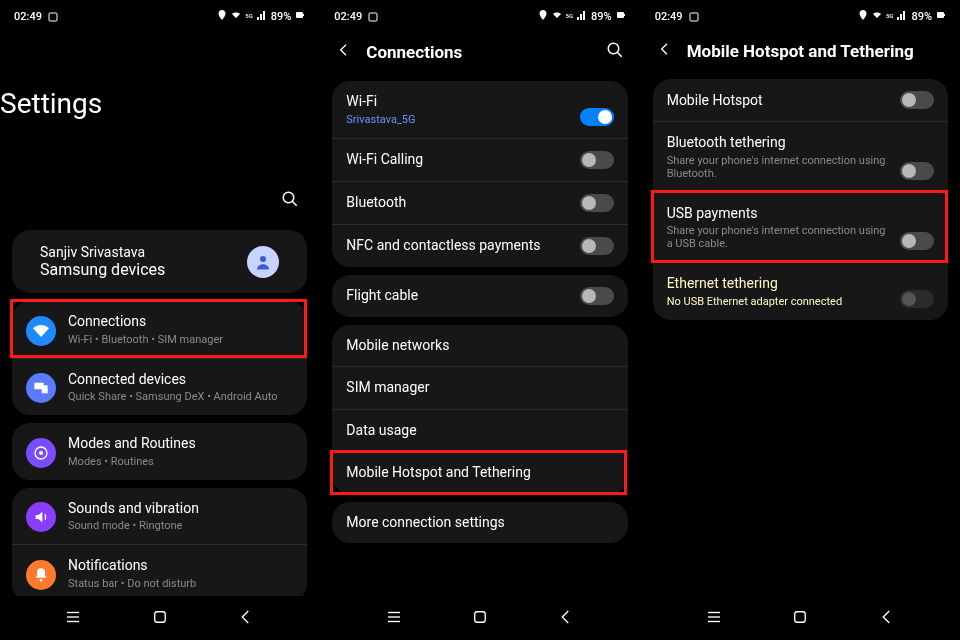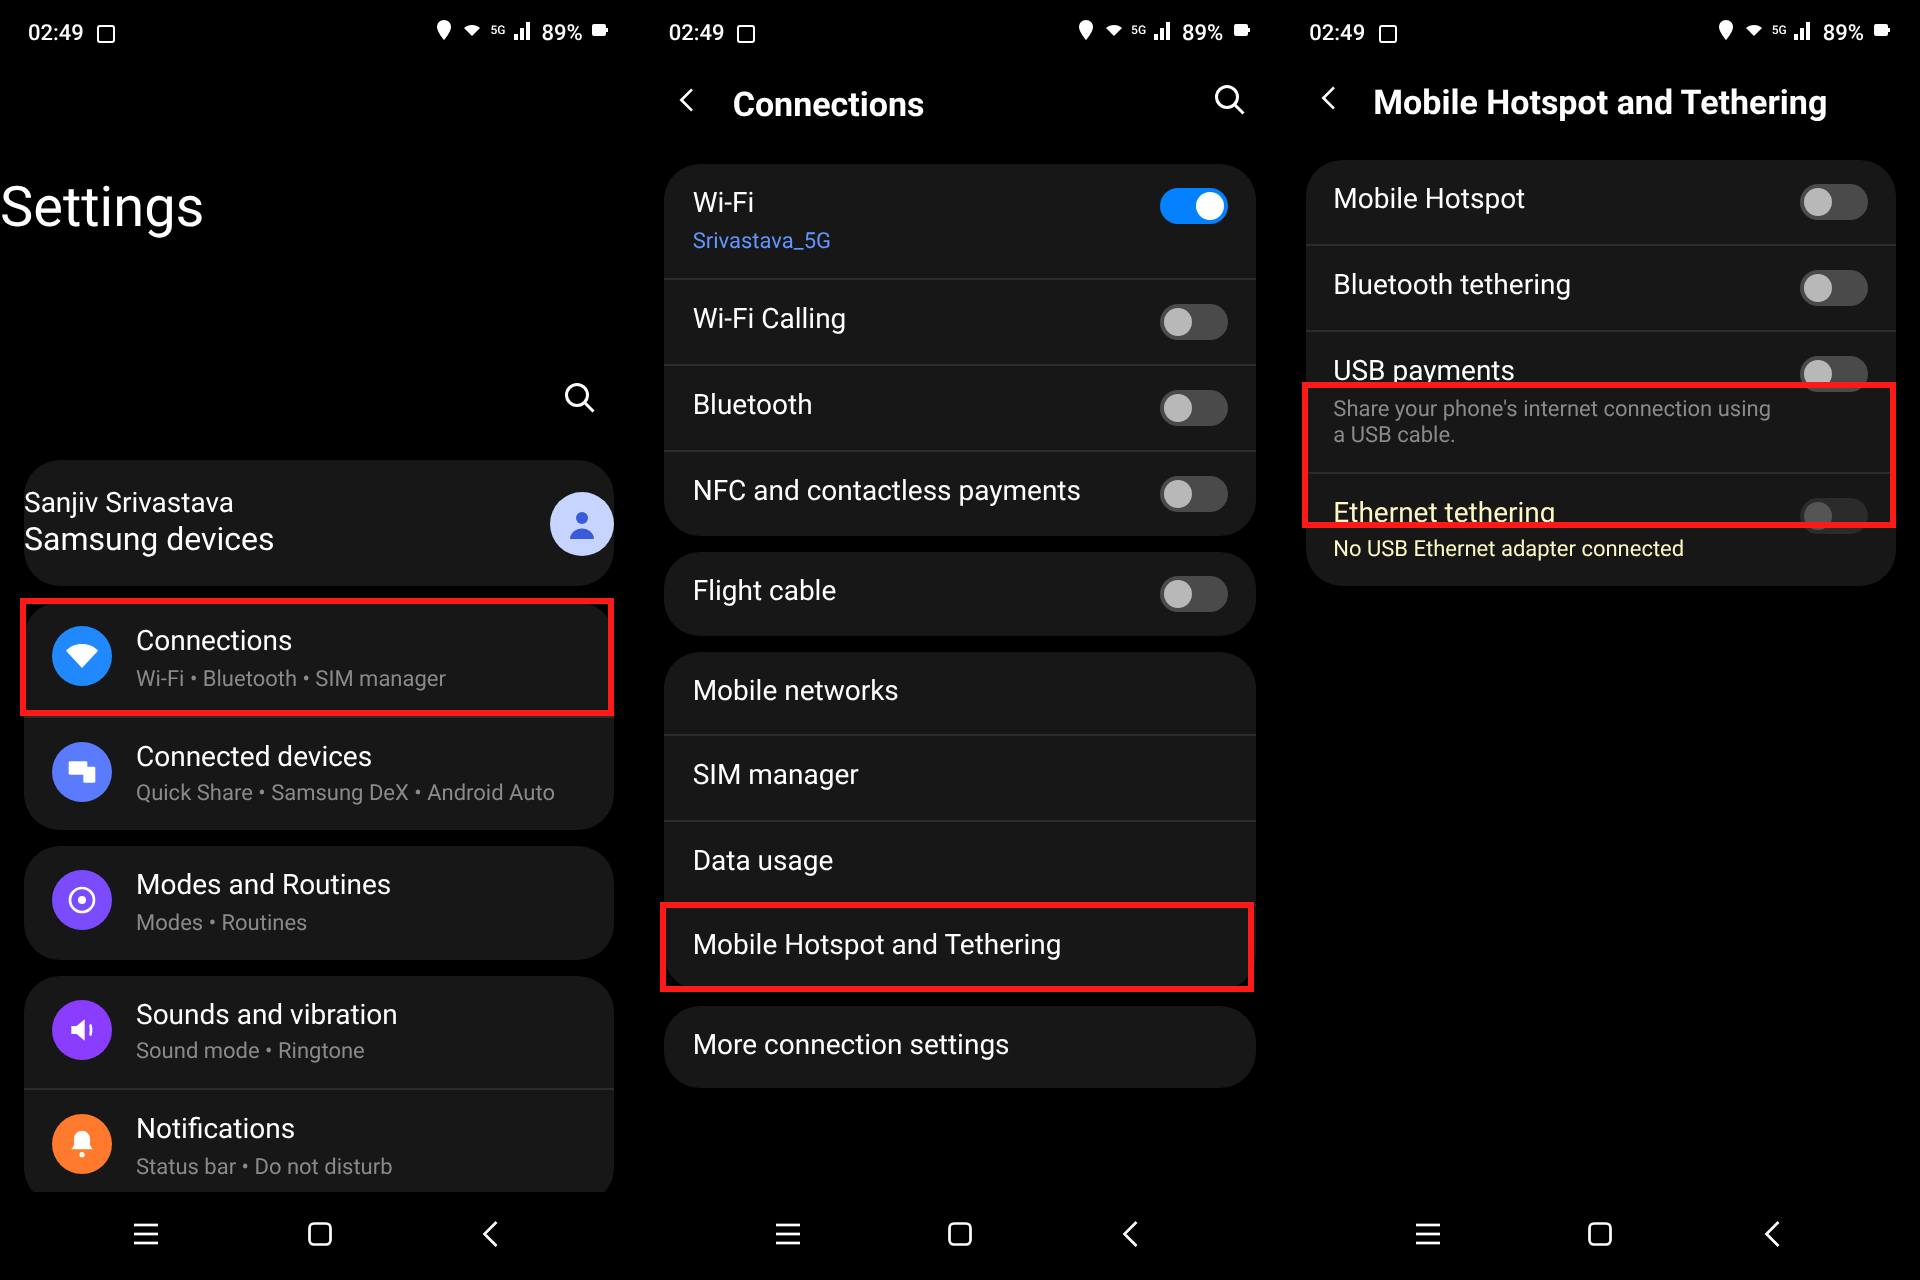--- a/index.html
+++ b/index.html
@@ -18,41 +18,41 @@
 
   
   .titlebar{display:flex;align-items:center;gap:14px;padding:14px 16px 10px;font-size:17px;font-weight:700}
   .back svg{width:16px;height:16px;stroke:#fff;stroke-width:2;fill:none}
   .search-ic svg{width:18px;height:18px;stroke:#fff;stroke-width:2;fill:none}
   .titlebar .spacer{flex:1}
 
   
   .scroll{flex:1;overflow-y:auto;padding:0 8px 6px}
   .card{background:var(--card);border-radius:18px;margin:8px 4px}
-  .row{display:flex;align-items:flex-start;padding:12px 14px;gap:12px;position:relative}
+  .row{display:flex;align-items:flex-end;padding:12px 14px;gap:12px;position:relative}
   .row+ .row{border-top:1px solid var(--divider)}
   .row .labels{flex:1;min-width:0}
   .row .title{font-size:14px;line-height:1.25}
   .row .sub{font-size:11px;color:var(--muted);margin-top:2px}
   .row .sub.blue{color:var(--brandblue)}
   .row.dim .title,.row.dim .sub{color:#fef9c3}
 
   .listicon{width:30px;height:30px;border-radius:50%;display:flex;align-items:center;justify-content:center;flex-shrink:0}
   .listicon svg{width:16px;height:16px;fill:#fff}
 
   
   .toggle{width:34px;height:18px;border-radius:10px;background:var(--toggle-off);position:relative;flex-shrink:0}
   .toggle::after{content:"";position:absolute;width:14px;height:14px;border-radius:50%;background:var(--toggle-knob);top:2px;left:2px;transition:none}
   .toggle.on{background:var(--blue)}
   .toggle.on::after{background:#fff;left:18px}
   .toggle.dim{background:#2b2b2b}
   .toggle.dim::after{background:#555}
 
   
-  .account{display:flex;align-items:center;justify-content:space-between;padding:14px 0}
+  .account{display:flex;align-items:center;justify-content:space-between;padding:14px 28px}
   .avatar{width:32px;height:32px;border-radius:50%;background:#c6d4ff;display:flex;align-items:center;justify-content:center}
   .avatar svg{width:18px;height:18px;fill:#3a5bd9}
 
   
   .bigtitle{padding:60px 0 70px;font-size:28px;font-weight:400}
   .searchrow{display:flex;justify-content:flex-end;padding:0 20px 10px}
 
   
   .hl{position:absolute;border:3px solid #ff1a1a;pointer-events:none}
 
@@ -406,20 +406,21 @@
           <div id="s3g1">
             <div class="row">
               <div class="labels">
                 <div class="title">Mobile Hotspot</div>
               </div>
               <div class="toggle"></div>
             </div>
             <div class="row">
               <div class="labels">
                 <div class="title">Bluetooth tethering</div>
+                <div class="sub">Share your phone's internet connection using Bluetooth.</div>
               </div>
               <div class="toggle"></div>
             </div>
             <div class="row">
               <div class="labels">
                 <div class="title">USB payments</div>
                 <div class="sub">Share your phone's internet connection using a USB cable.</div>
               </div>
               <div class="toggle"></div>
             </div>

